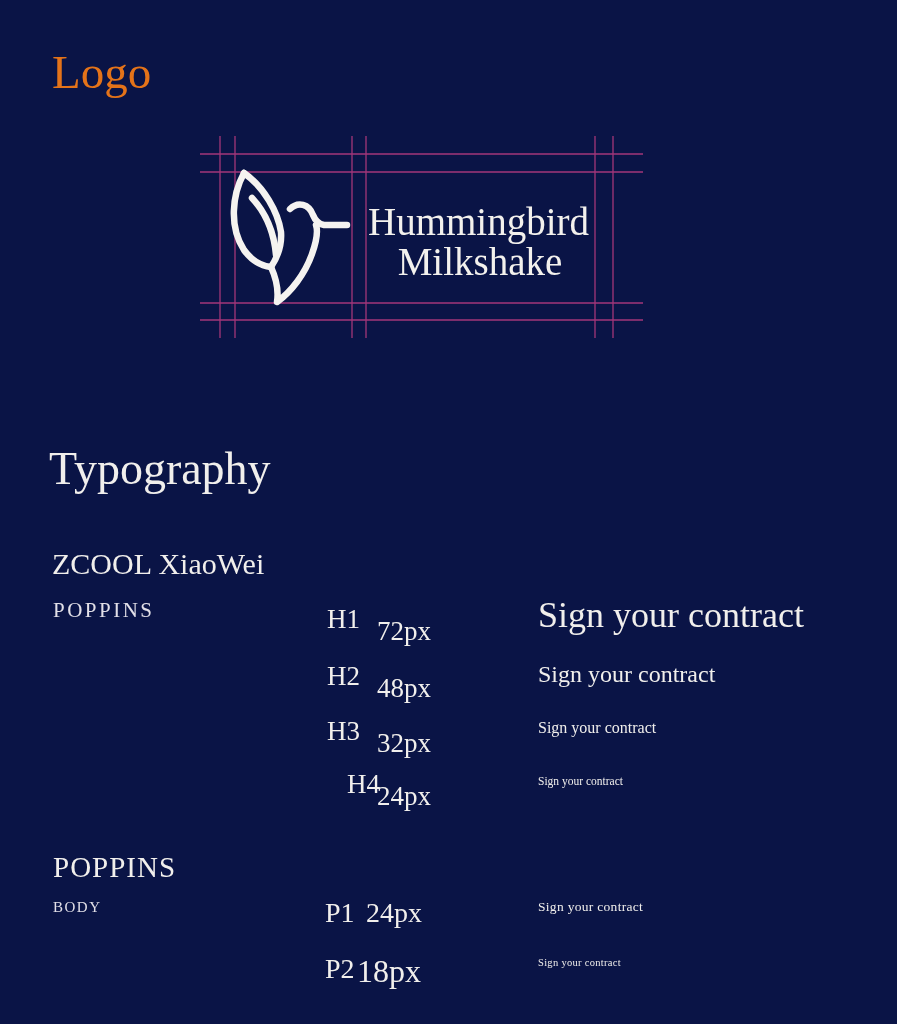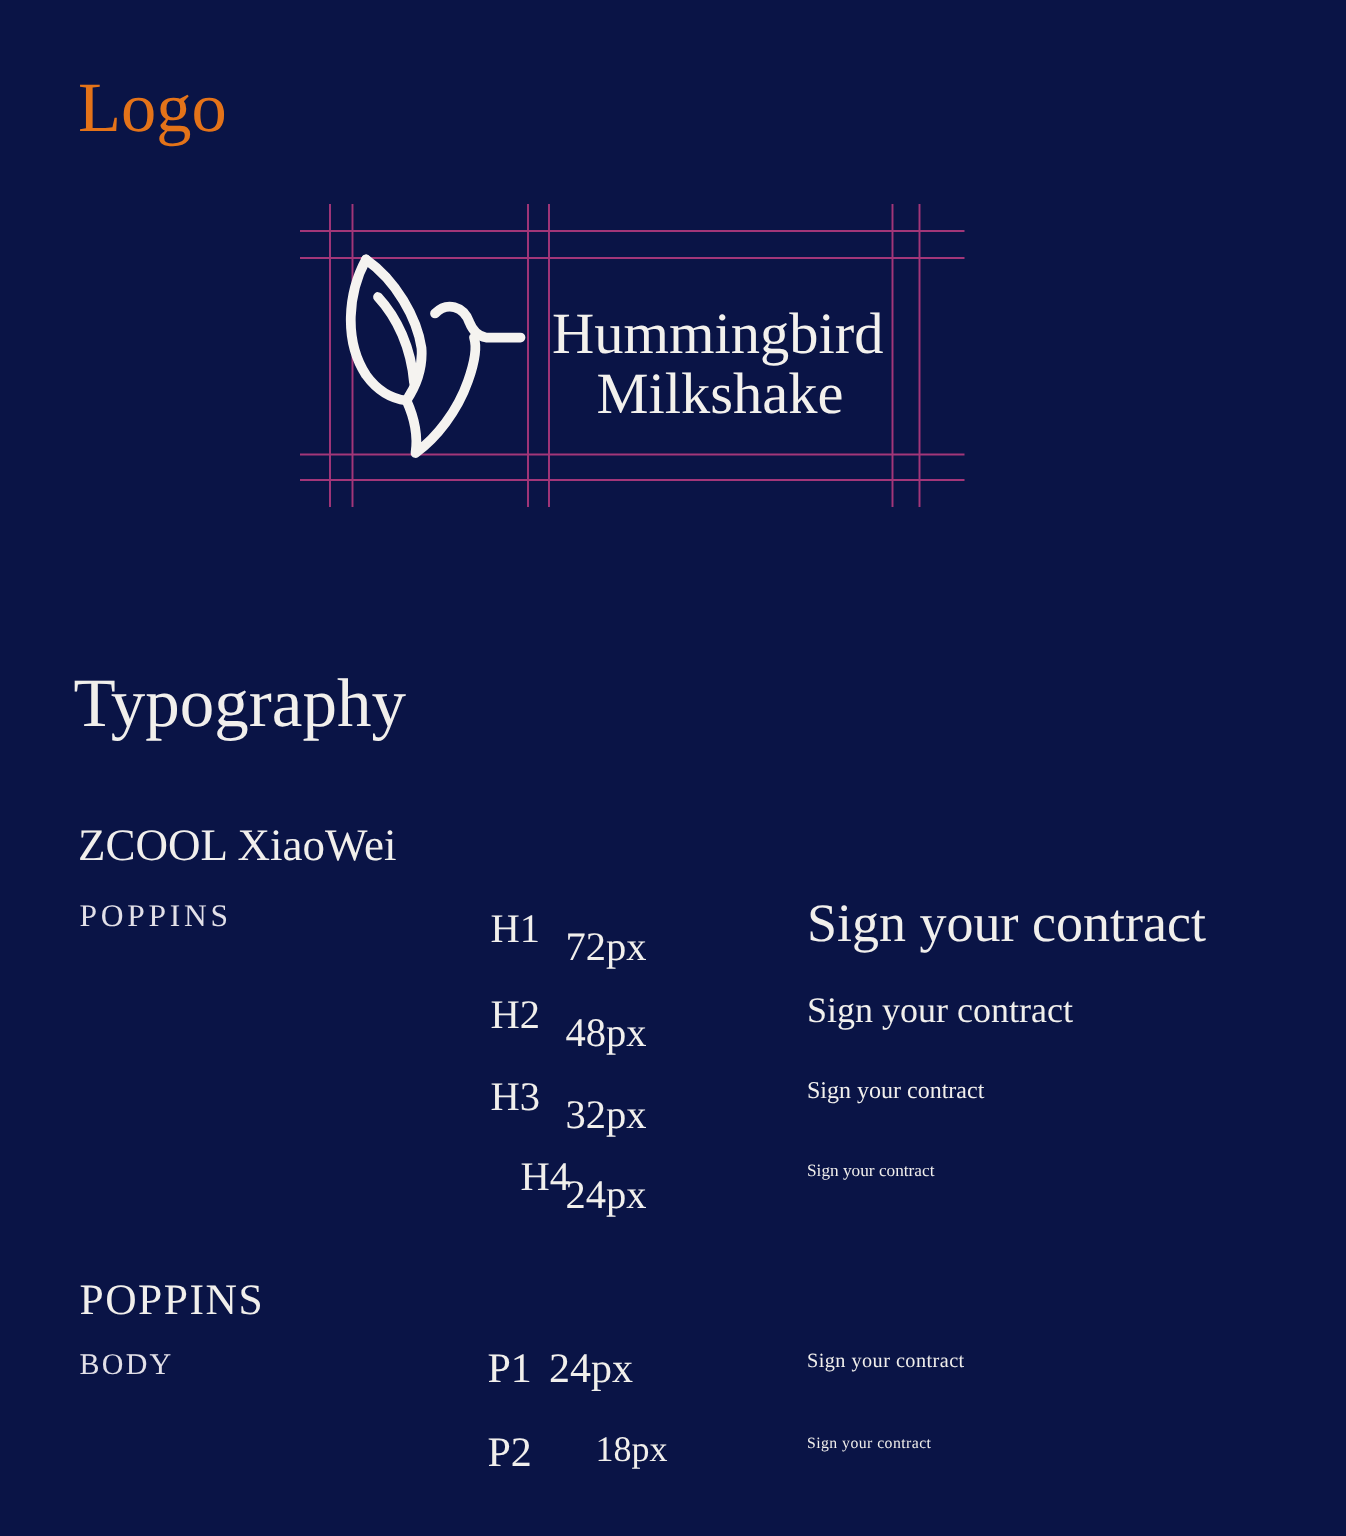--- a/index.html
+++ b/index.html
@@ -14,32 +14,32 @@
   .white{color:#F1EFEC;}
   .dim{color:#E2E0E8;}
 
   .logo-title{left:52px;top:49px;font-size:47px;color:#E47319;}
   .logo-figure{left:195px;top:130px;width:470px;height:215px;}
 
   .typo-title{left:49px;top:446px;font-size:46px;}
   .family-zcool{left:52px;top:549px;font-size:30px;}
   .role-header{left:53px;top:600px;font-size:21px;letter-spacing:2.5px;}
   .family-poppins{left:53px;top:853px;font-size:29px;letter-spacing:1px;}
-  .role-body{left:53px;top:900px;font-size:20px;letter-spacing:1.5px;}
+  .role-body{left:53px;top:900px;font-size:15px;letter-spacing:1.5px;}
 
   .htag{font-size:27px;}
   .hsize{font-size:27px;margin-top:12px;}
   .h1-tag{left:327px;top:606px;}   .h1-size{left:377px;top:606px;}
   .h2-tag{left:327px;top:663px;}   .h2-size{left:377px;top:663px;}
   .h3-tag{left:327px;top:718px;}   .h3-size{left:377px;top:718px;}
   .h4-tag{left:347px;top:771px;}   .h4-size{left:377px;top:771px;}
 
   .ptag{font-size:28px;}
   .p1-tag{left:325px;top:899px;}   .p1-size{left:366px;top:899px;font-size:28px;}
-  .p2-tag{left:325px;top:955px;}   .p2-size{left:357px;top:955px;font-size:24px;margin-left:40px;}
+  .p2-tag{left:325px;top:955px;}   .p2-size{left:357px;top:955px;font-size:32px;}
 
   .h1-sample{left:538px;top:597px;font-size:36px;}
   .h2-sample{left:538px;top:662px;font-size:24px;}
   .h3-sample{left:538px;top:720px;font-size:16px;}
   .h4-sample{left:538px;top:776px;font-size:11.5px;}
   .p1-sample{left:538px;top:900px;font-size:13.5px;letter-spacing:.3px;}
   .p2-sample{left:538px;top:958px;font-size:10.5px;letter-spacing:.3px;}
 </style>
 </head>
 <body>

